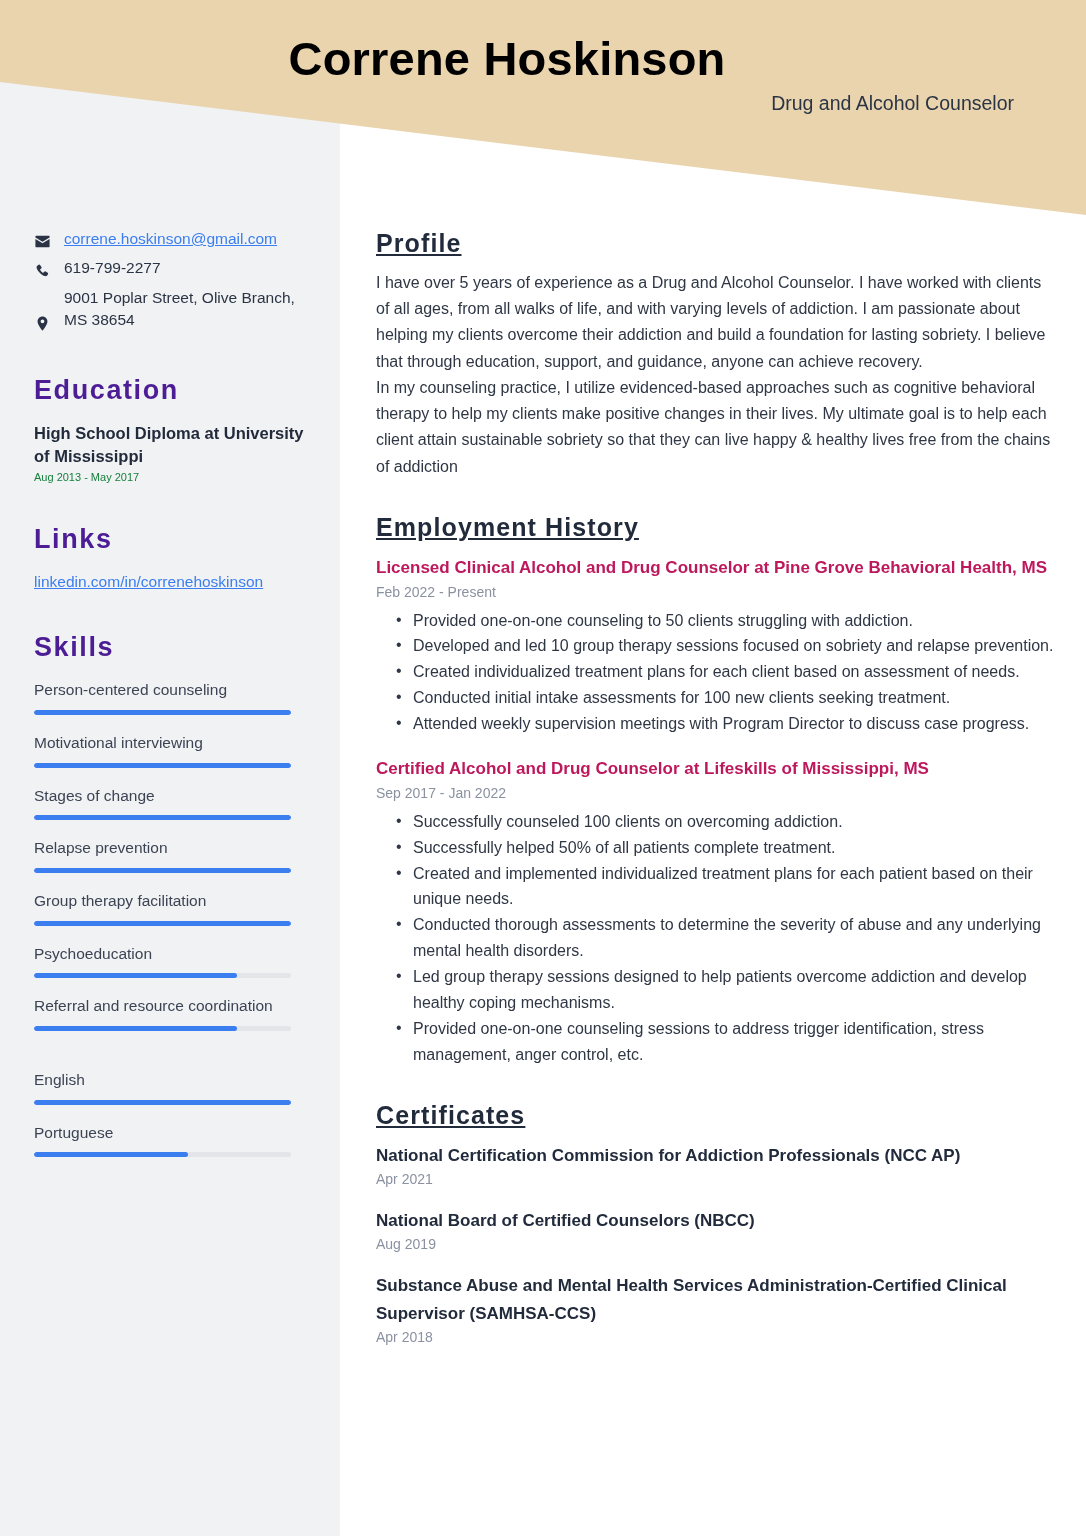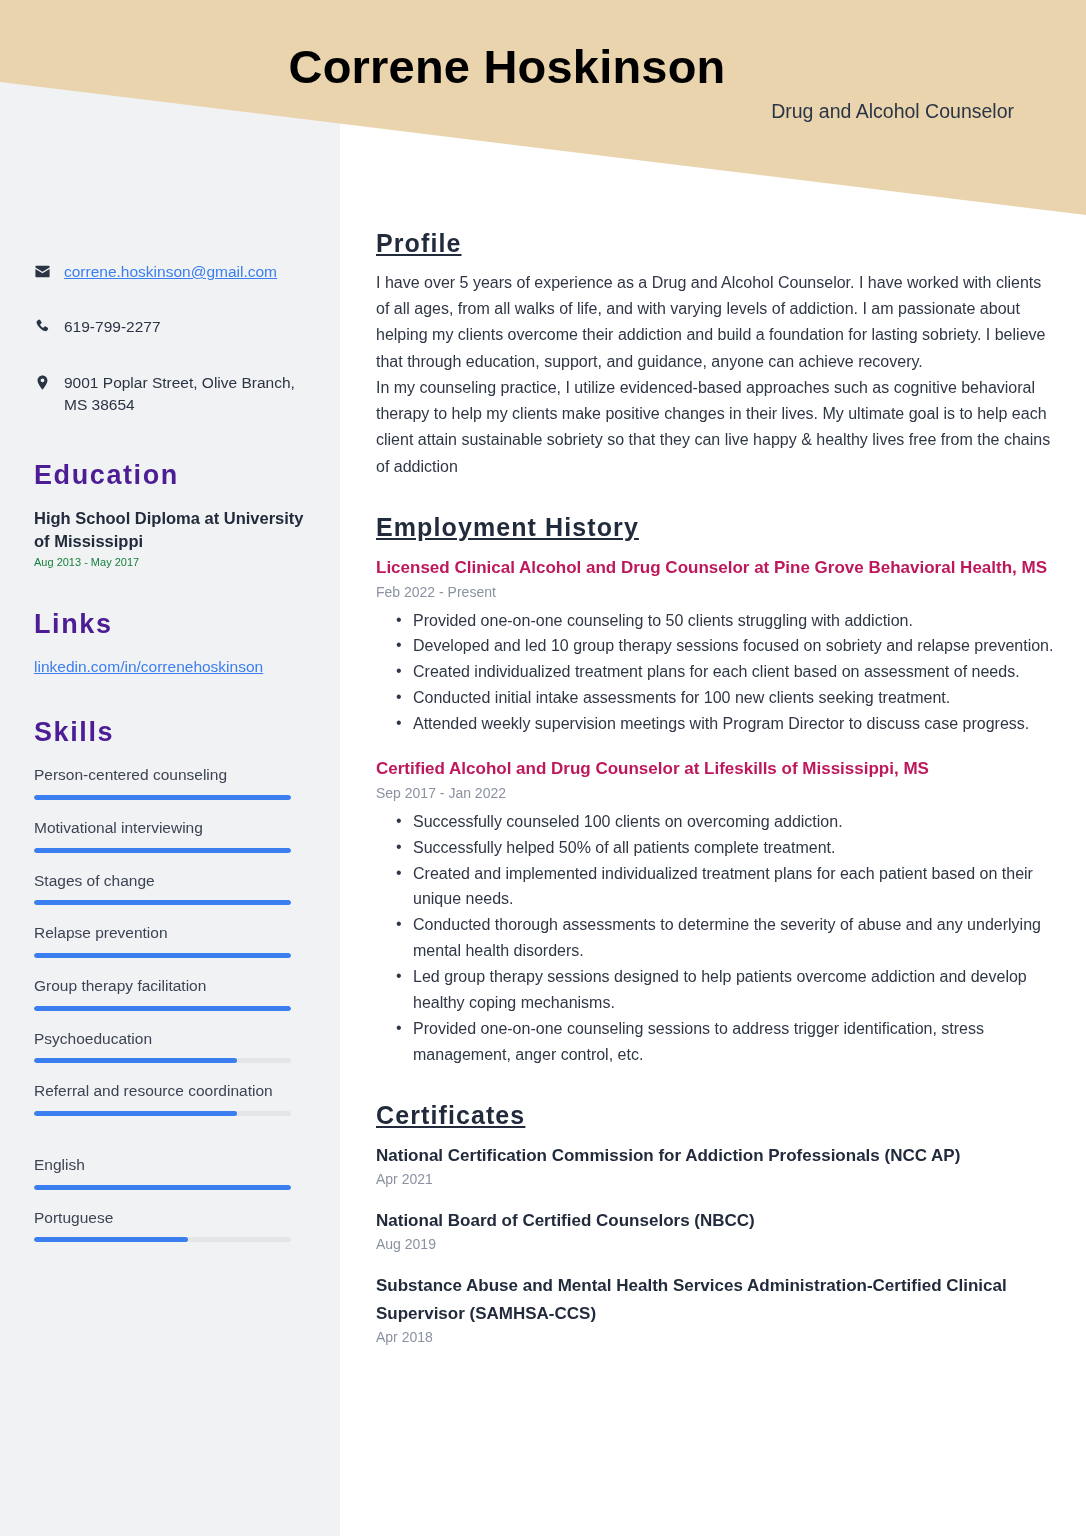--- a/index.html
+++ b/index.html
@@ -46,21 +46,21 @@
     z-index: 2;
   }
   .header-banner svg {
     display: block;
     width: 1086px;
     height: 220px;
   }
   .header-text {
     position: absolute;
     left: 0;
-    top: 8px;
+    top: 0;
     width: 1086px;
     height: 220px;
     z-index: 3;
     pointer-events: none;
   }
   .name-title {
     position: absolute;
     top: 33px;
     left: 0;
     width: 1086px;
@@ -109,23 +109,22 @@
     box-sizing: border-box;
     padding: 228px 32px 40px 36px;
   }
 
   
   .contact-list {
     margin: 0 0 42px 0;
   }
   .contact-row {
     display: flex;
-    align-items: flex-start;
+    align-items: flex-end;
     margin-bottom: 7px;
-    margin-top: 33px;
   }
   .contact-icon {
     flex: 0 0 30px;
     width: 30px;
     padding-top: 2px;
     color: #2b3445;
     display: flex;
     align-items: flex-start;
   }
   .contact-icon svg { display: block; }

